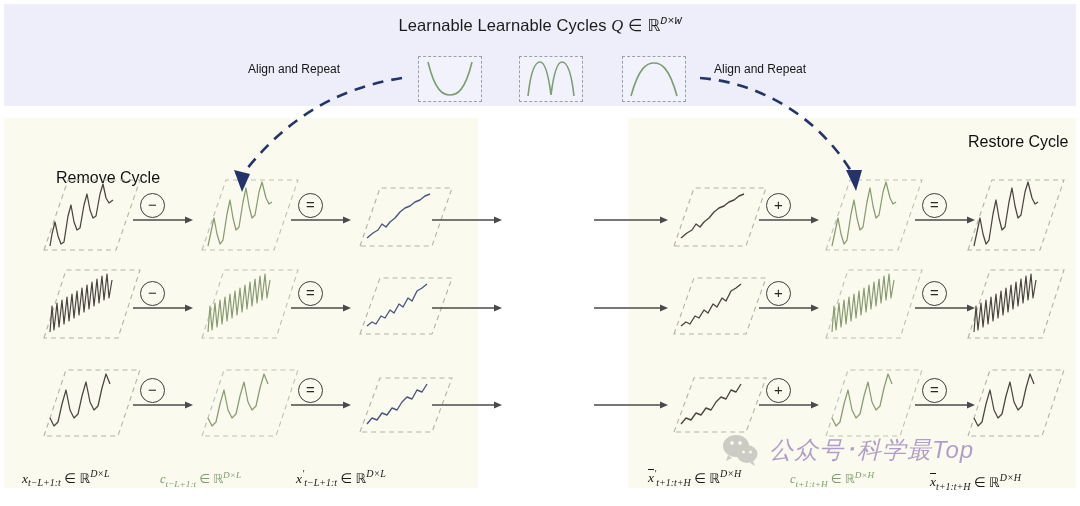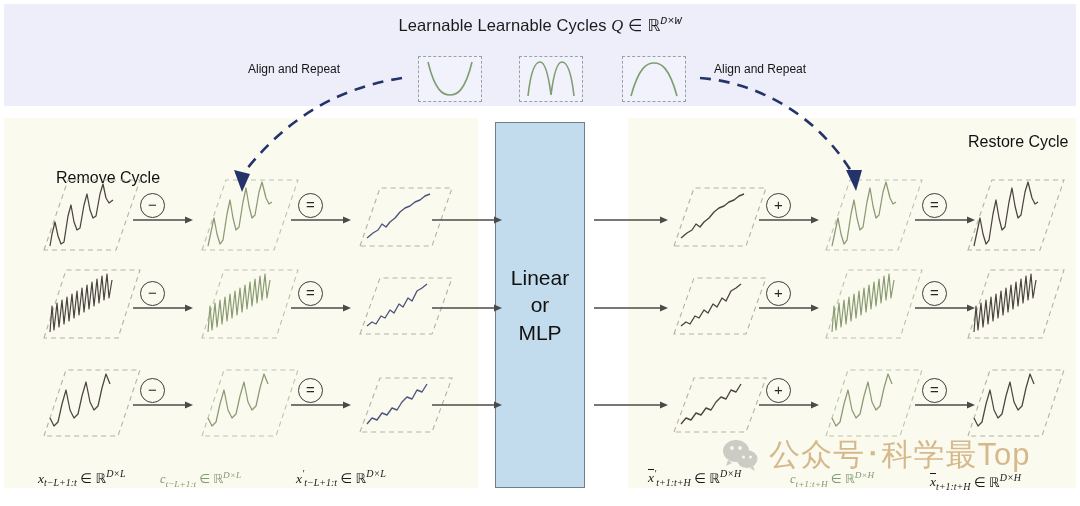--- a/index.html
+++ b/index.html
@@ -63,21 +63,21 @@
   .sb{font-size:.74em;vertical-align:sub;}
   .sp{font-size:.74em;vertical-align:super;}
 
   
   .dashwrap{position:absolute;left:0;top:0;width:1080px;height:506px;
             pointer-events:none;}
 
   
   .wm{position:absolute;left:722px;top:434px;display:flex;align-items:center;
       gap:9px;opacity:.42;pointer-events:none;}
-  .wm-text{font-size:31px;color:#a16207;white-space:nowrap;letter-spacing:1px;}
+  .wm-text{font-size:24px;color:#4c1d95;white-space:nowrap;letter-spacing:1px;font-style:italic;}
 </style>
 </head>
 <body>
 
 <div class="stage">
 
   <div class="band-top"></div>
   <div class="panel-left"></div>
   <div class="panel-right"></div>
 
@@ -103,25 +103,20 @@
       <path d="M8 39 C16 10, 24 6, 31 6 C38 6, 46 10, 54 39" fill="none" stroke="#7e9e72" stroke-width="1.6"></path>
     </svg>
   </div>
 
   <div class="align" style="left:248px;top:62px;">Align and Repeat</div>
   <div class="align" style="left:714px;top:62px;">Align and Repeat</div>
 
   <div class="sect" style="left:56px;top:133px;margin-top:36px;">Remove Cycle</div>
   <div class="sect" style="left:928px;top:133px;margin-left:40px;">Restore Cycle</div>
 
-  <div class="mlp">
-    <div>Linear</div>
-    <div>or</div>
-    <div>MLP</div>
-  </div>
 
   <div class="card" style="left:38px;top:172px;">
     <svg width="108" height="86" viewBox="0 0 108 86">
       <path d="M6 78 L30 8 L102 8 L78 78 Z" fill="none" stroke="#b6b2a4" stroke-width="1.1" stroke-dasharray="5,4"></path>
       <path d="M12 74 L14 62 L17 50 L20 64 L23 72 L26 70 L30 44 L33 33 L36 50 L39 58 L42 56 L46 33 L49 22 L52 38 L55 46 L58 44 L62 22 L65 12 L68 26 L71 31 L75 28" fill="none" stroke="#4a4540" stroke-width="1.25" stroke-linejoin="round"></path>
     </svg>
   </div>
   <div class="op" style="left:140px;top:193px;">
     <span>−</span>
   </div>
@@ -387,21 +382,21 @@
   </div>
 
   <svg class="dashwrap" viewBox="0 0 1080 506">
     <path d="M402 78 C350 86, 290 110, 240 178" fill="none" stroke="#24346b" stroke-width="2.6" stroke-dasharray="11,8"></path>
     <path d="M234 170 L242 192 L250 174" fill="#24346b"></path>
 
     <path d="M700 78 C756 82, 818 114, 854 176" fill="none" stroke="#24346b" stroke-width="2.6" stroke-dasharray="11,8"></path>
     <path d="M846 170 L856 191 L862 170" fill="#24346b"></path>
   </svg>
 
-  <div class="cap" style="left:38px;bottom:18px;margin-top:26px;">x<span class="sb">t−L+1:t</span> <span class="bb">∈</span> <span class="bb">ℝ</span><span class="sp">D×L</span></div>
+  <div class="cap" style="left:22px;bottom:18px;margin-top:26px;">x<span class="sb">t−L+1:t</span> <span class="bb">∈</span> <span class="bb">ℝ</span><span class="sp">D×L</span></div>
   <div class="cap green" style="left:160px;bottom:17px;">c<span class="sb">t−L+1:t</span> <span class="bb">∈</span> <span class="bb">ℝ</span><span class="sp">D×L</span></div>
   <div class="cap" style="left:296px;bottom:18px;">x<span class="sp">′</span><span class="sb">t−L+1:t</span> <span class="bb">∈</span> <span class="bb">ℝ</span><span class="sp">D×L</span></div>
 
   <div class="cap" style="left:648px;bottom:18px;"><span style="border-top:1px solid currentColor;padding-top:0px;">x</span><span class="sp">′</span><span class="sb">t+1:t+H</span> <span class="bb">∈</span> <span class="bb">ℝ</span><span class="sp">D×H</span></div>
   <div class="cap green" style="left:790px;bottom:17px;">c<span class="sb">t+1:t+H</span> <span class="bb">∈</span> <span class="bb">ℝ</span><span class="sp">D×H</span></div>
   <div class="cap" style="left:930px;bottom:14px;"><span style="border-top:1px solid currentColor;padding-top:0px;">x</span><span class="sb">t+1:t+H</span> <span class="bb">∈</span> <span class="bb">ℝ</span><span class="sp">D×H</span></div>
 
   <div class="wm">
     <svg width="38" height="32" viewBox="0 0 38 32">
       <ellipse cx="14" cy="12" rx="13" ry="11" fill="#8d8d8d"></ellipse>

